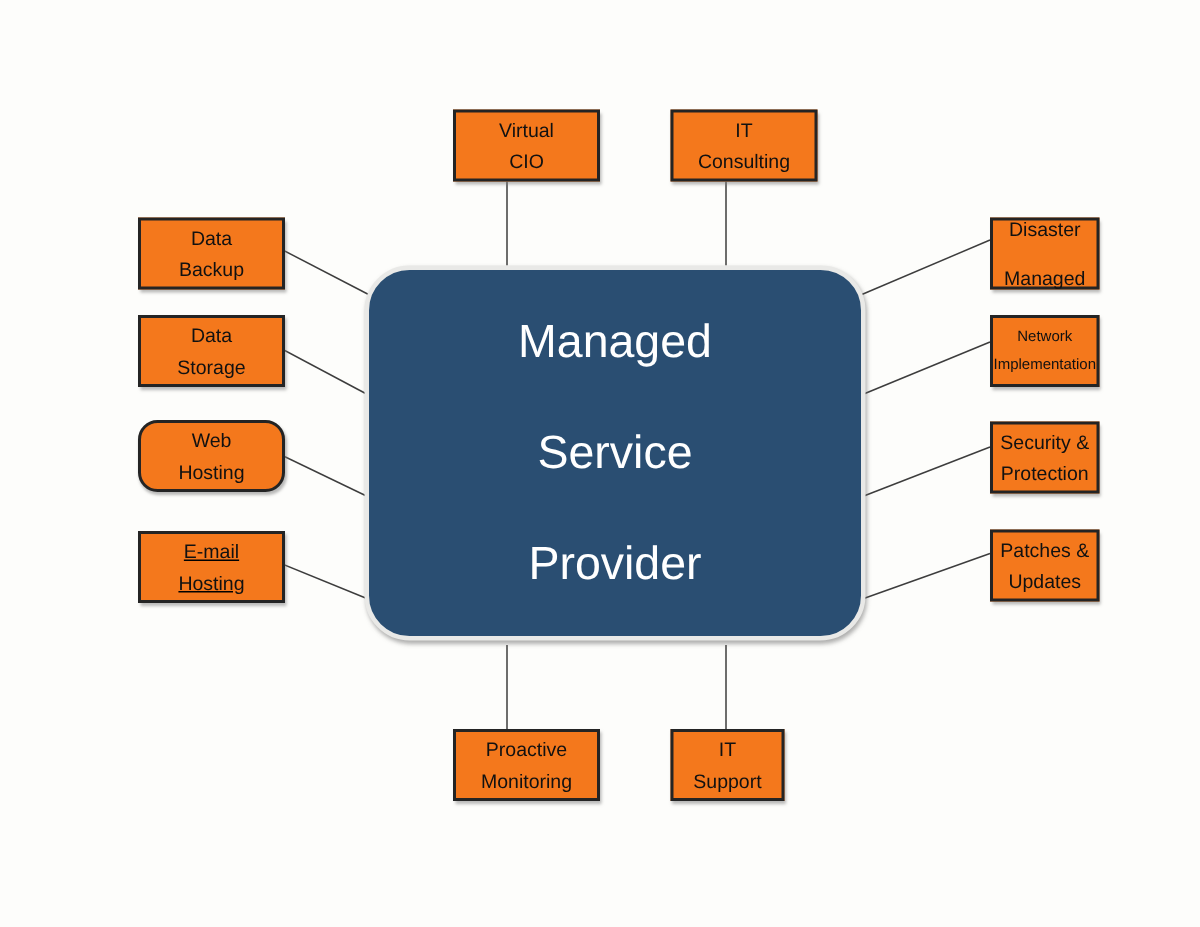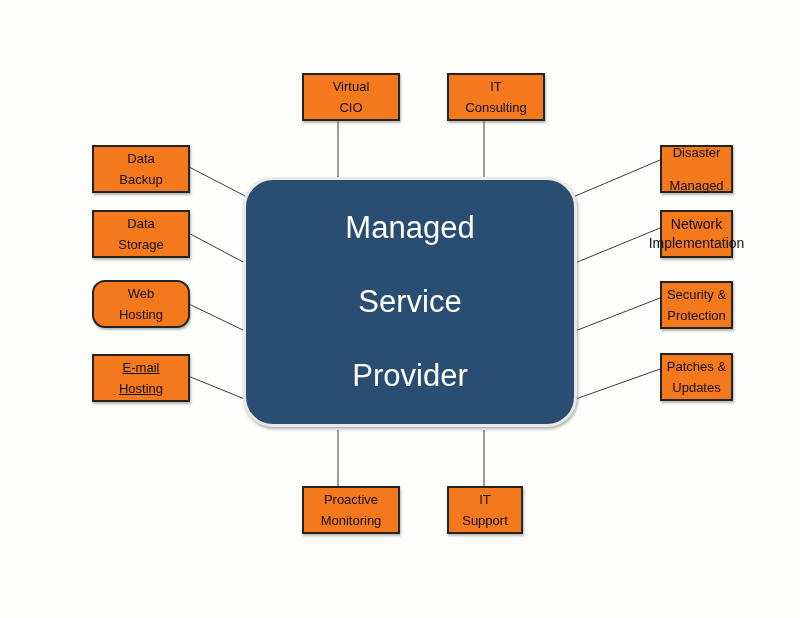--- a/index.html
+++ b/index.html
@@ -73,21 +73,21 @@
   }
   
   .pos-virtual-cio            { left: 302px; top: 73px;  }
   .pos-it-consulting          { left: 447px; top: 73px;  }
   .pos-data-backup            { left: 92px;  top: 145px; }
   .pos-data-storage           { left: 92px;  top: 210px; }
   .pos-web-hosting            { left: 92px;  top: 280px; border-radius: 13px; }
   .pos-email-hosting          { left: 92px;  top: 354px; text-decoration: underline; }
   .pos-disaster-recovery      { left: 660px; top: 145px; width: 73px; gap: 12px; }
   .pos-network-implementation { left: 660px; top: 210px; width: 73px; }
-  .pos-network-implementation .line { font-size: 14px; line-height: 19px; }
+  .pos-network-implementation .line { font-size: 10px; line-height: 19px; }
   .pos-security-protection    { left: 660px; top: 281px; width: 73px; }
   .pos-patches-updates        { left: 660px; top: 353px; width: 73px; }
   .pos-proactive-monitoring   { left: 302px; top: 486px; align-items: center; }
   .pos-it-support             { left: 447px; top: 486px; width: 76px; }
 </style>
 </head>
 <body>
 
 <div class="canvas">
 

